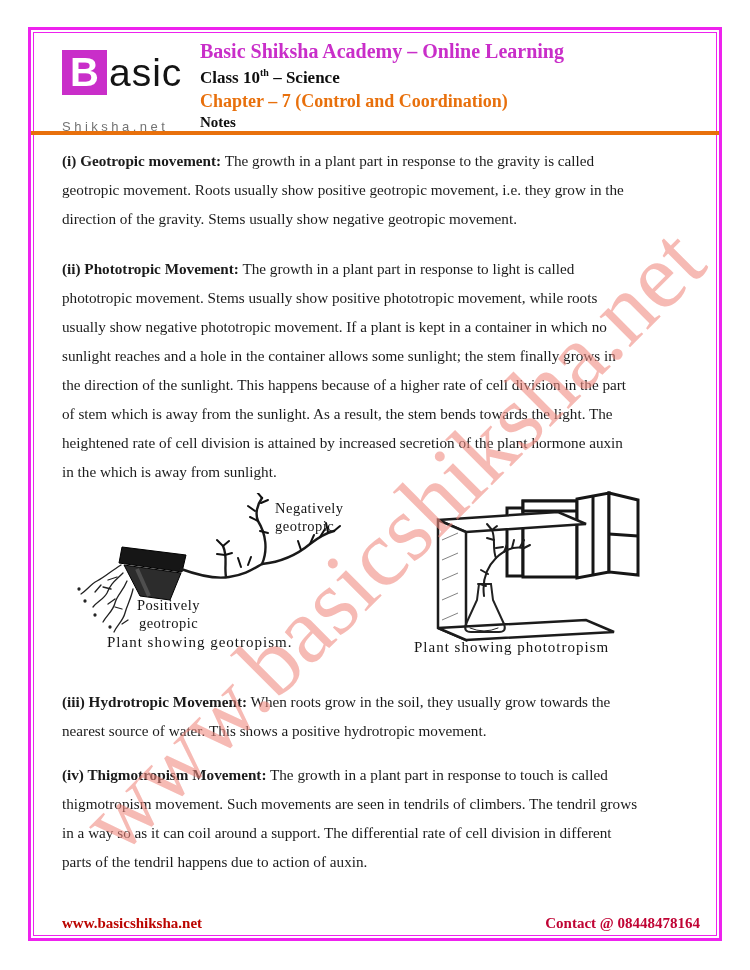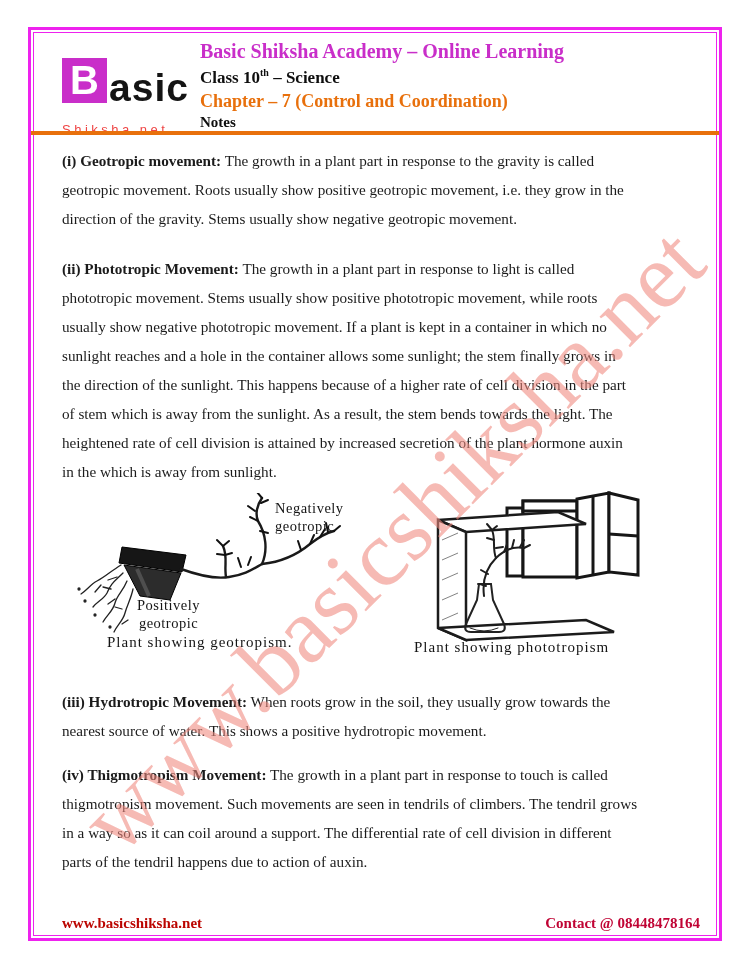--- a/index.html
+++ b/index.html
@@ -6,23 +6,23 @@
   .page{position:relative;width:750px;height:970px;background:#fff;overflow:hidden;
         font-family:"Liberation Serif",serif;color:#1b1b1b;}
   .page-border{position:absolute;left:28px;top:27px;width:688px;height:908px;
         border:3px solid var(--border-pink);
         box-shadow:inset 0 0 0 2px #ffffff, inset 0 0 0 3px var(--border-pink);}
   
   .logo{position:absolute;left:62px;top:50px;}
   .logo-row{display:flex;align-items:center;}
   .logo-b{display:inline-block;width:45px;height:45px;background:var(--magenta);color:#fff;
         font-family:"Liberation Sans",sans-serif;font-weight:bold;font-size:40px;line-height:45px;text-align:center;}
-  .logo-asic{font-family:"Liberation Sans",sans-serif;font-weight:bold;font-size:39px;color:#141414;
-        letter-spacing:1px;margin-left:2px;margin-top:16px;}
-  .logo-domain{font-family:"Liberation Sans",sans-serif;font-size:13px;letter-spacing:3.5px;color:#ef4444;margin-top:12px;}
+  .logo-asic{font-family:"Liberation Sans",sans-serif;font-weight:normal;font-size:39px;color:#141414;
+        letter-spacing:1px;margin-left:2px;}
+  .logo-domain{font-family:"Liberation Sans",sans-serif;font-size:13px;letter-spacing:3.5px;color:#737373;margin-top:24px;}
   .head-text{position:absolute;left:200px;top:40px;width:505px;text-align:left;}
   .academy-title{font-weight:bold;font-size:20px;color:var(--magenta);}
   .class-line{font-weight:bold;font-size:17px;color:#0e0e0e;margin-top:4px;}
   .class-line sup{font-size:10px;font-family:Liberation Serif, serif;}
   .chapter-line{font-weight:bold;font-size:18px;color:var(--orange);margin-top:3px;}
   .notes-line{font-weight:bold;font-size:15px;color:#0e0e0e;margin-top:2px;}
   .divider{position:absolute;left:31px;top:131px;width:688px;height:4px;background:var(--orange);}
   
   .para{position:absolute;left:62px;width:650px;margin:0;font-size:15.2px;line-height:29px;
         white-space:pre-line;color:#1b1b1b;z-index:1;}

